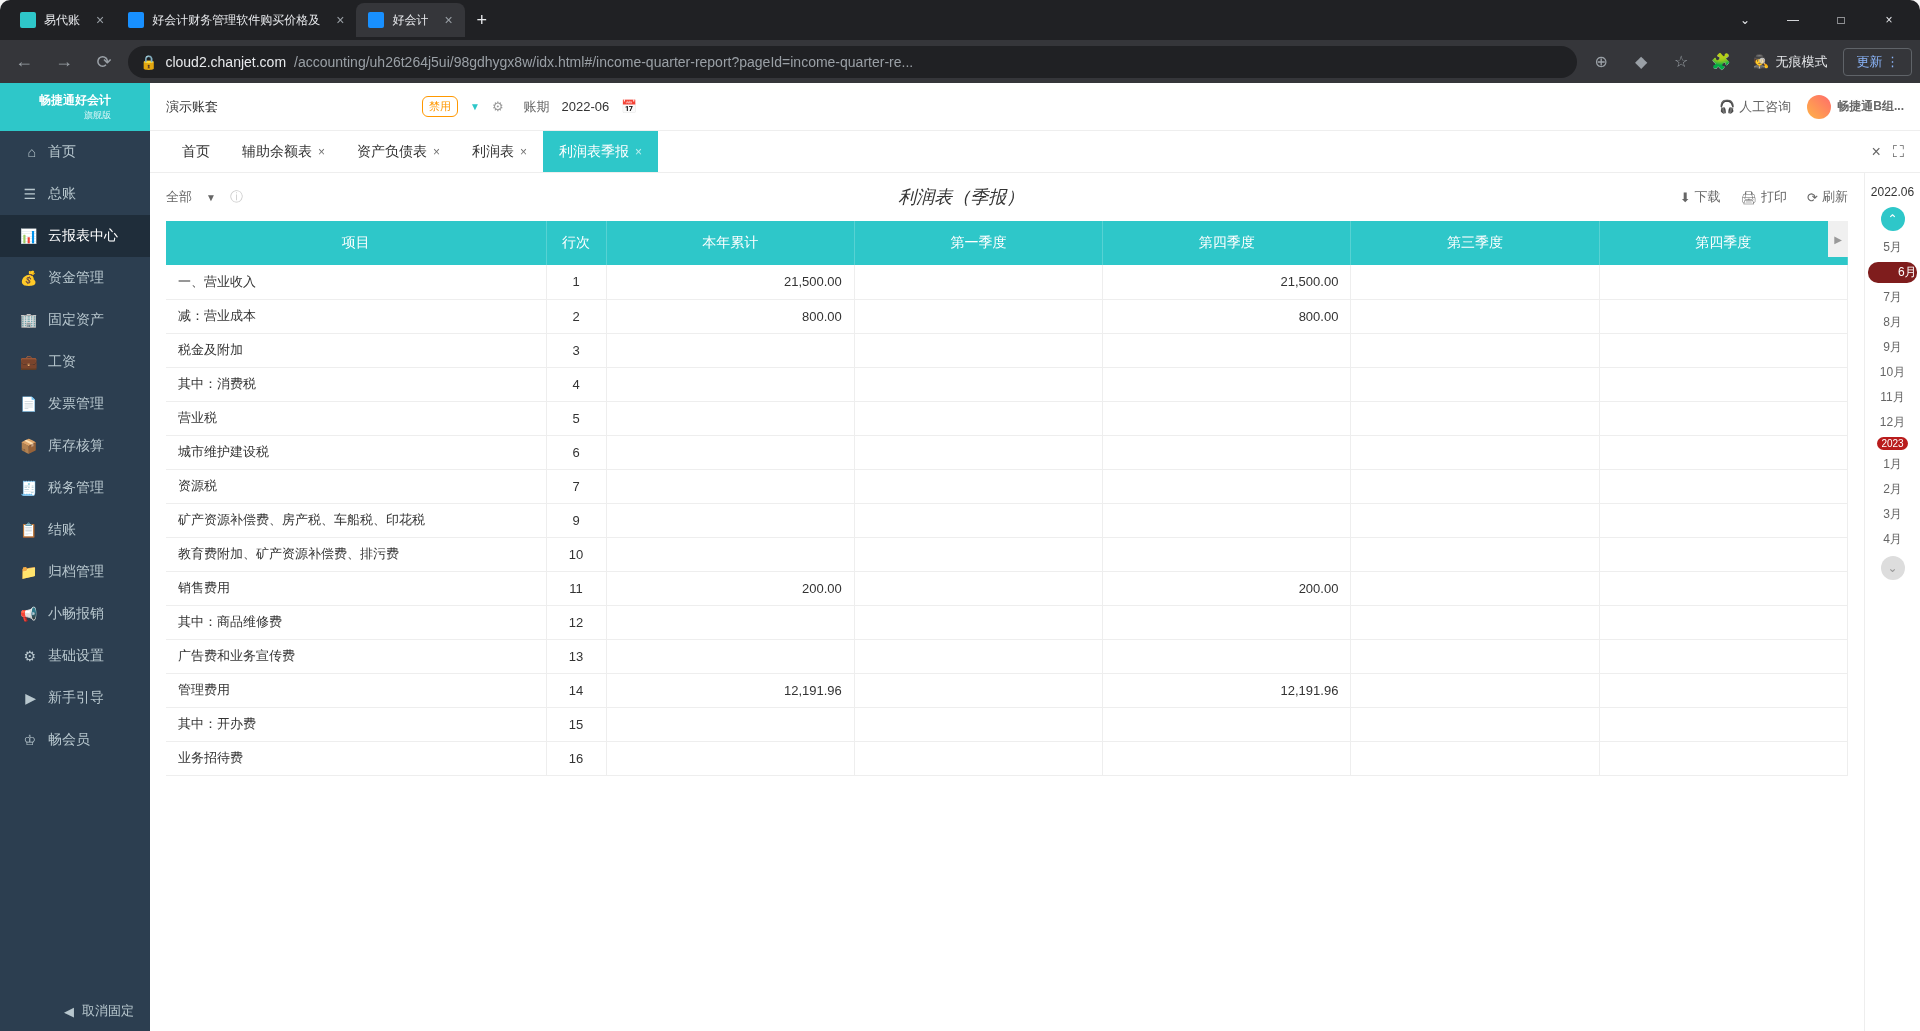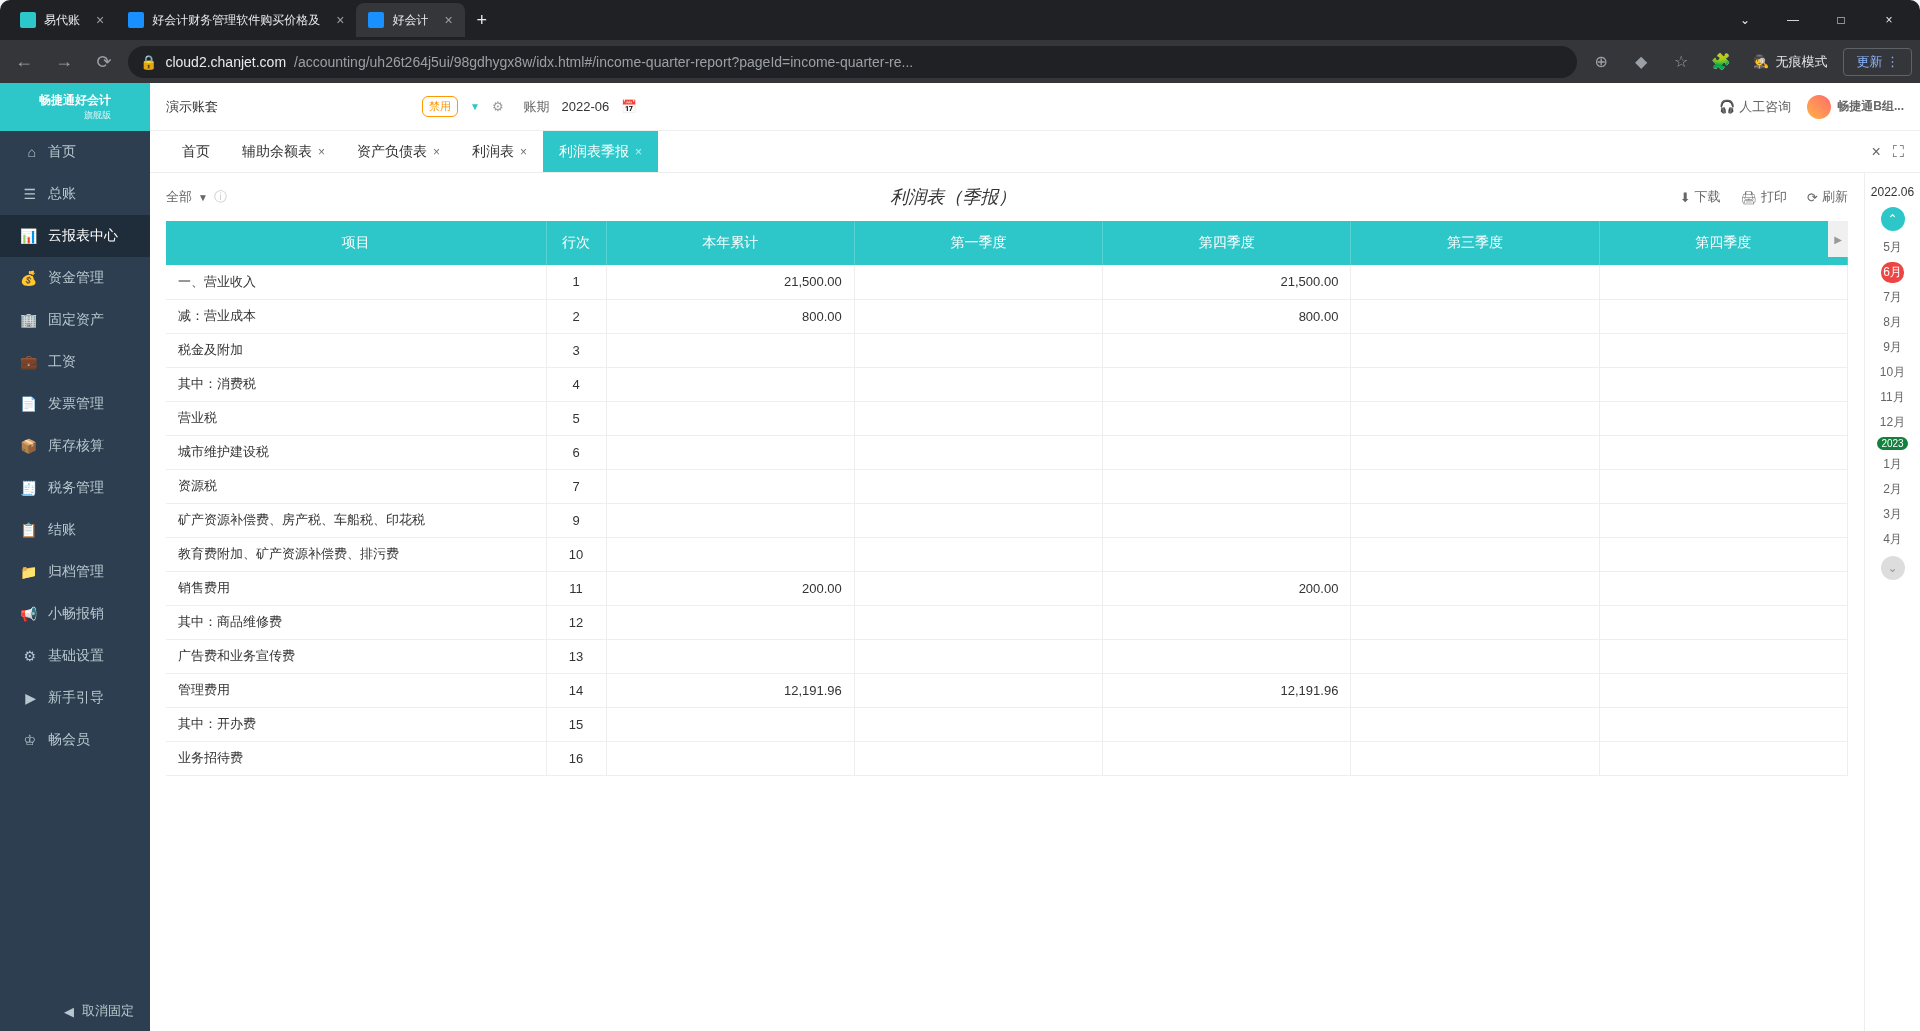--- a/index.html
+++ b/index.html
@@ -53,43 +53,43 @@
     
     .tabs-bar { height: 42px; display: flex; align-items: stretch; padding: 0 16px; border-bottom: 1px solid #eee; }
     .page-tab { display: flex; align-items: center; padding: 0 16px; font-size: 14px; color: #333; gap: 6px; }
     .page-tab.active { background: #2ec7c9; color: #fff; }
     .tab-x { font-size: 12px; opacity: 0.7; }
     .tabs-right { margin-left: auto; display: flex; align-items: center; gap: 12px; color: #666; }
     
     .content { flex: 1; display: flex; overflow: hidden; }
     .report-area { flex: 1; display: flex; flex-direction: column; padding: 0 16px; overflow: hidden; }
     .report-header { height: 48px; display: flex; align-items: center; }
-    .filter-tab { display: flex; align-items: center; gap: 6px; font-size: 13px; color: #666; }
+    .filter-tab { display: flex; align-items: center; gap: 14px; font-size: 13px; color: #666; }
     .report-title { flex: 1; text-align: center; font-size: 18px; color: #333; font-weight: normal; font-style: italic; }
     .report-actions { display: flex; gap: 20px; font-size: 13px; color: #666; }
     .action-btn { display: flex; align-items: center; gap: 4px; }
     
     .table-wrapper { flex: 1; overflow: auto; position: relative; }
     table { width: 100%; border-collapse: collapse; table-layout: fixed; }
     thead th { background: #2ec7c9; color: #fff; font-weight: normal; font-size: 14px; height: 44px; text-align: center; border-right: 1px solid rgba(255,255,255,0.2); }
     tbody td { height: 34px; font-size: 13px; color: #333; border-bottom: 1px solid #eee; border-right: 1px solid #eee; padding: 0 12px; }
     tbody td.item-name { text-align: left; }
     tbody td.row-num { text-align: center; }
     tbody td.value { text-align: right; }
     .col-item { width: 380px; }
     .col-num { width: 60px; }
     .col-val { width: auto; }
     .scroll-arrow { position: absolute; right: 0; top: 0; height: 36px; width: 20px; background: #f0f0f0; display: flex; align-items: center; justify-content: center; color: #999; font-size: 10px; }
     
     .period-nav { width: 56px; background: #fff; border-left: 1px solid #eee; display: flex; flex-direction: column; align-items: center; padding-top: 8px; font-size: 12px; }
     .period-header { font-size: 12px; color: #333; padding: 4px 0; }
     .period-scroll { width: 24px; height: 24px; border-radius: 50%; background: #2ec7c9; color: #fff; display: flex; align-items: center; justify-content: center; font-size: 12px; margin: 4px 0; }
     .period-month { padding: 4px 0; color: #666; width: 100%; text-align: center; }
-    .period-month.active { background: #ef4444; color: #fff; border-radius: 10px; margin: 2px 8px; width: auto; padding: 2px 0; }
-    .year-badge { background: #15803d; color: #fff; font-size: 10px; padding: 1px 4px; border-radius: 8px; margin: 2px 4px; }
+    .period-month.active { background: #7f1d1d; color: #fff; border-radius: 10px; margin: 2px 8px; width: auto; padding: 2px 0; text-align: right; }
+    .year-badge { background: #b91c1c; color: #fff; font-size: 10px; padding: 1px 4px; border-radius: 8px; margin: 2px 17px; }
     .period-scroll.down { background: #ddd; color: #999; }
   </style>
 </head>
 <body>
 
 <div class="browser-chrome">
   <div class="browser-tabs">
     <div class="browser-tab">
       <span class="tab-icon green"></span>
       <span class="tab-title">易代账</span>

